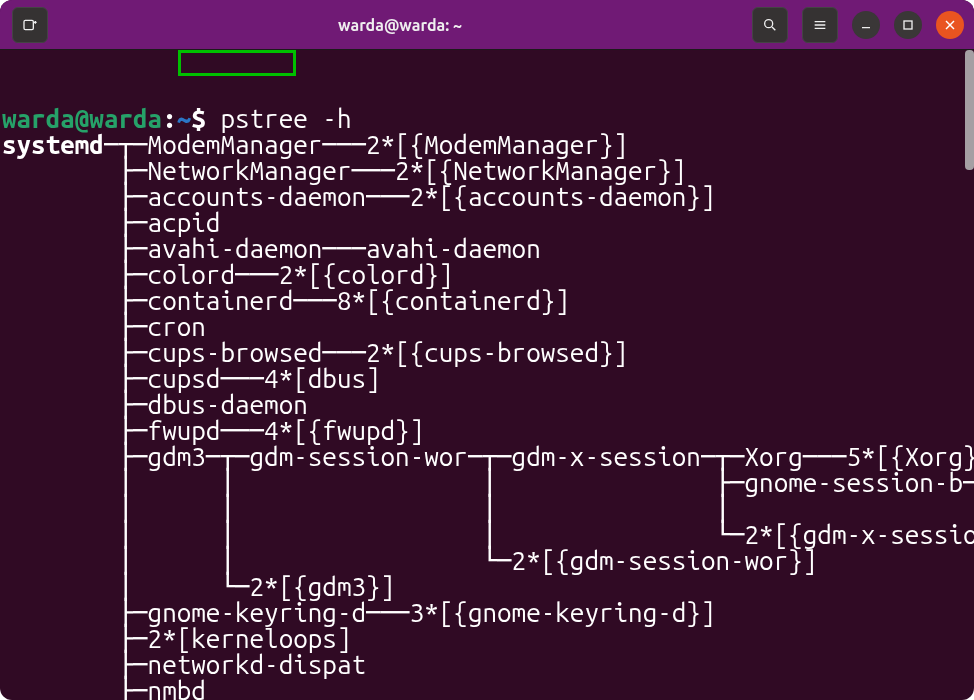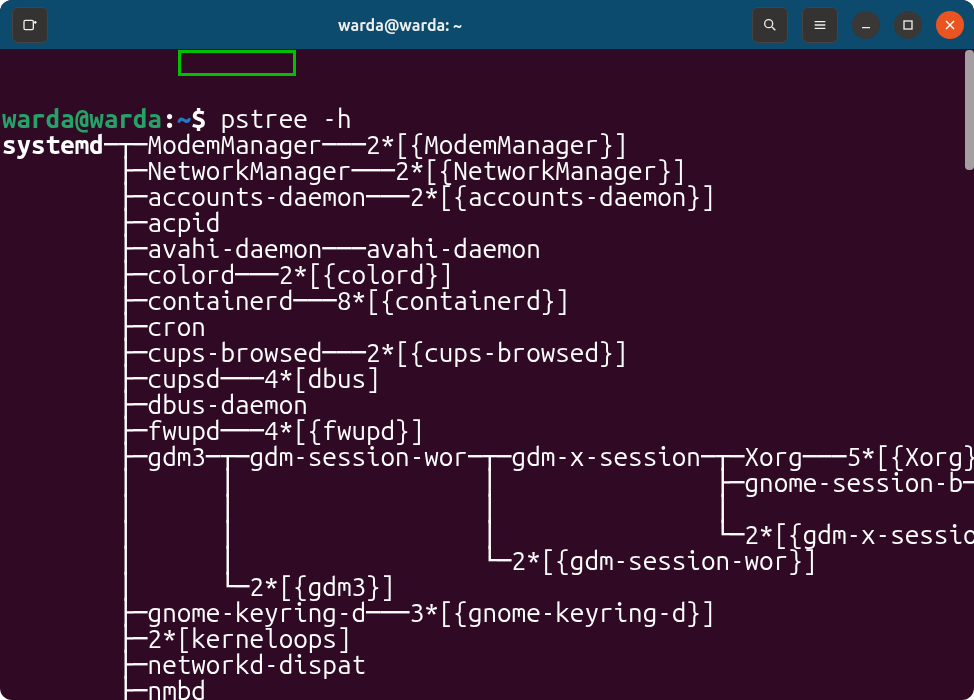--- a/index.html
+++ b/index.html
@@ -10,21 +10,21 @@
     background: #300a24;
     border-radius: 12px;
     overflow: hidden;
     position: relative;
     display: flex;
     flex-direction: column;
   }
   
   .titlebar {
     height: 50px;
-    background: #0c4a6e;
+    background: #701a75;
     display: flex;
     align-items: center;
     justify-content: space-between;
     padding: 0 10px 0 12px;
     color: #efefef;
     font-family: "Ubuntu", "DejaVu Sans", sans-serif;
     font-size: 16px;
     border-bottom: 1px solid #1c1a1a;
   }
   .titlebar .left { display: flex; align-items: center; }

